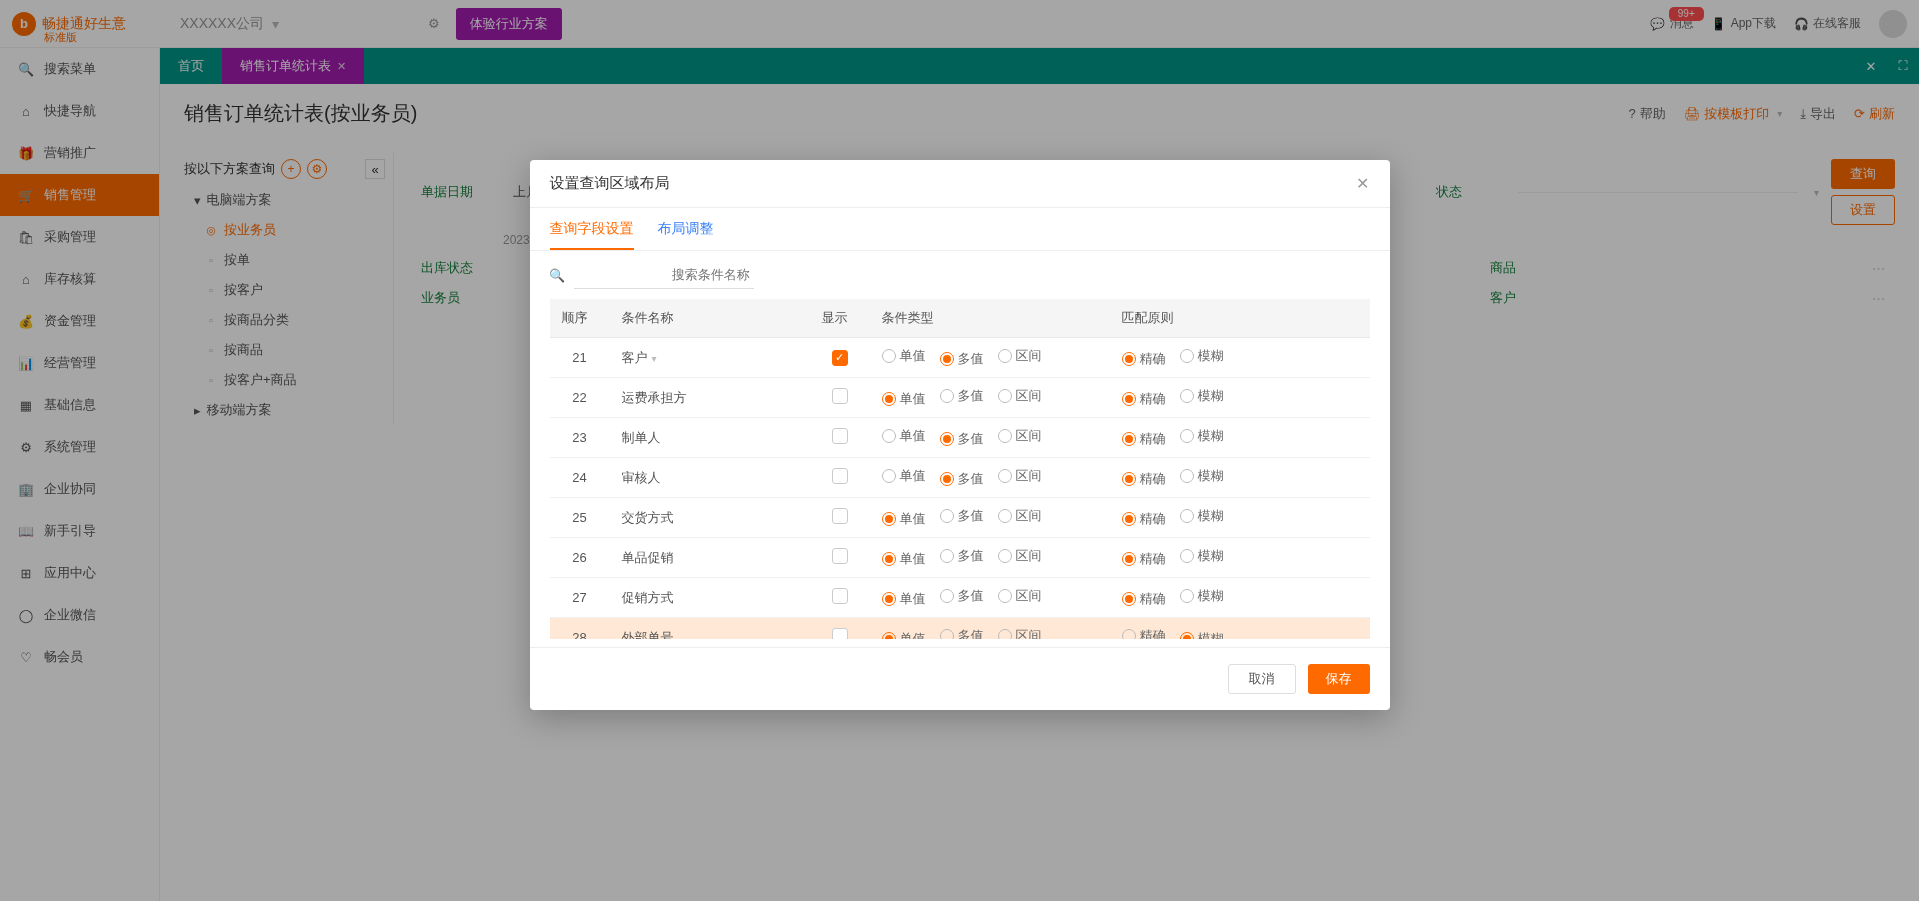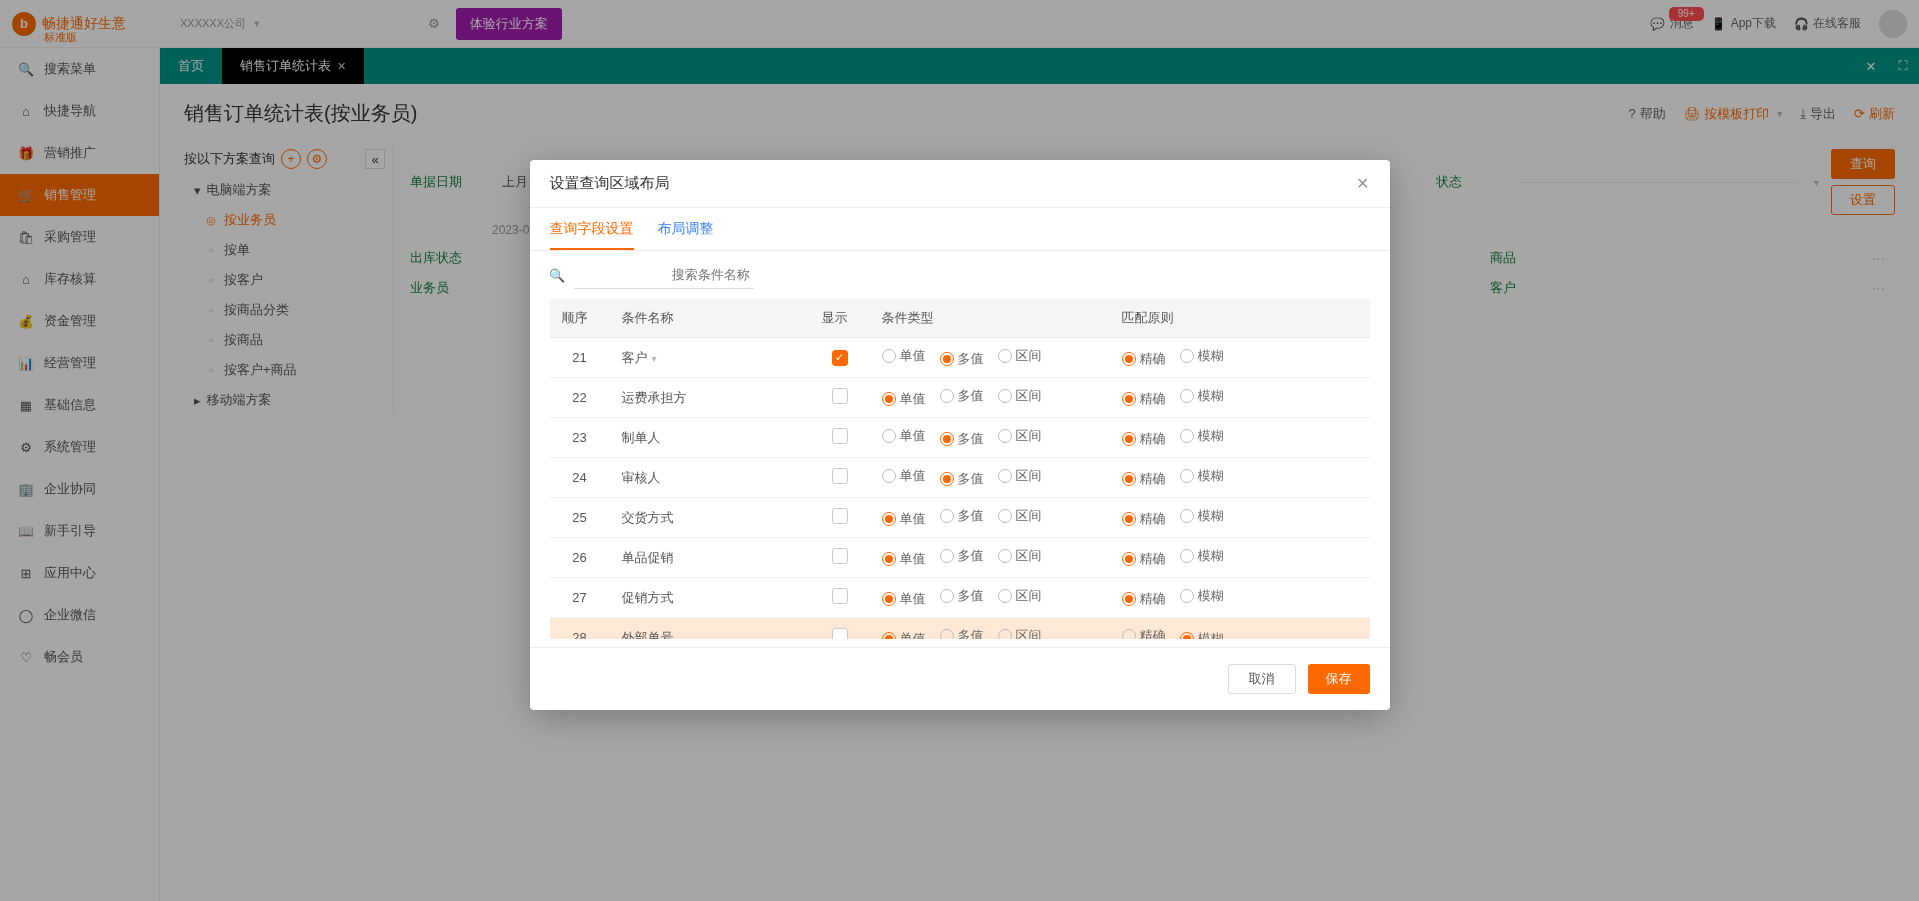--- a/index.html
+++ b/index.html
@@ -4,53 +4,53 @@
 <style>
 * { box-sizing: border-box; margin: 0; padding: 0; }
 body { font-family: "Microsoft YaHei", Arial, sans-serif; font-size: 13px; color: #333; background: #f5f5f5; overflow: hidden; width: 1919px; height: 901px; position: relative; }
 
 
 .topbar { position: absolute; top: 0; left: 0; right: 0; height: 48px; background: #fff; display: flex; align-items: center; padding: 0 12px; border-bottom: 1px solid #eee; }
 .logo { display: flex; align-items: center; gap: 6px; width: 148px; }
 .logo-icon { width: 24px; height: 24px; background: #ff6a00; border-radius: 50%; display: flex; align-items: center; justify-content: center; color: #fff; font-weight: bold; }
 .logo-text { color: #ff6a00; font-size: 14px; font-weight: 500; }
 .logo-sub { color: #ff6a00; font-size: 11px; position: absolute; top: 30px; left: 44px; }
-.company-select { margin-left: 20px; color: #999; font-size: 11px; display: flex; align-items: center; gap: 8px; width: 240px; }
+.company-select { margin-left: 20px; color: #999; font-size: 14px; display: flex; align-items: center; gap: 8px; width: 240px; }
 .company-select .chev { color: #bbb; }
 .gear-btn { margin-left: 8px; color: #999; cursor: pointer; }
 .orange-btn { margin-left: 16px; background: #a21caf; color: #fff; border: none; padding: 7px 14px; border-radius: 3px; font-size: 13px; cursor: pointer; }
 .topbar-right { margin-left: auto; display: flex; align-items: center; gap: 18px; color: #666; font-size: 12px; }
 .topbar-right .item { display: flex; align-items: center; gap: 4px; cursor: pointer; position: relative; }
 .badge { position: absolute; top: -8px; right: -10px; background: #ff4d4f; color: #fff; border-radius: 5px; padding: 0 9px; font-size: 10px; line-height: 14px; }
 .avatar { width: 28px; height: 28px; background: #ddd; border-radius: 50%; }
 
 
 .sidebar { position: absolute; top: 48px; left: 0; width: 160px; bottom: 0; background: #fff; border-right: 1px solid #eee; }
 .sidebar .nav-item { display: flex; align-items: center; gap: 10px; padding: 12px 18px; color: #555; cursor: pointer; font-size: 13px; }
 .sidebar .nav-item.active { background: #ff6a00; color: #fff; }
 .nav-icon { width: 16px; height: 16px; display: inline-flex; align-items: center; justify-content: center; }
 
 
 .tabstrip { position: absolute; top: 48px; left: 160px; right: 0; height: 36px; background: #009688; display: flex; align-items: center; color: #fff; }
 .tab { padding: 0 18px; height: 100%; display: flex; align-items: center; gap: 6px; font-size: 13px; cursor: pointer; }
-.tab.active { background: #000000; }
+.tab.active { background: #a21caf; }
 .tab .close { font-size: 11px; opacity: .8; }
 .tabstrip-ctrl { margin-left: auto; display: flex; }
 .tabstrip-ctrl .ctl { width: 32px; height: 36px; display: flex; align-items: center; justify-content: center; cursor: pointer; }
 
 
 .main { position: absolute; top: 84px; left: 160px; right: 0; bottom: 0; background: #fff; padding: 16px 24px; }
 .page-title-row { display: flex; align-items: center; gap: 48px; }
 .page-title { font-size: 20px; color: #333; }
 .page-actions { margin-left: auto; display: flex; align-items: center; gap: 18px; color: #666; font-size: 13px; }
 .page-actions .act { display: flex; align-items: center; gap: 4px; cursor: pointer; }
 .page-actions .act.orange { color: #ff6a00; }
 
 
-.query-row { display: flex; margin-top: 16px; gap: 16px; }
+.query-row { display: flex; margin-top: 26px; gap: 27px; }
 .query-left { width: 210px; border-right: 1px solid #eee; padding-right: 8px; }
 .query-left-head { display: flex; align-items: center; gap: 6px; padding: 6px 0; font-size: 13px; color: #333; }
 .circle-btn { width: 20px; height: 20px; border: 1px solid #ff6a00; border-radius: 50%; color: #ff6a00; display: flex; align-items: center; justify-content: center; font-size: 12px; cursor: pointer; }
 .collapse-btn { margin-left: auto; width: 20px; height: 20px; border: 1px solid #ddd; display: flex; align-items: center; justify-content: center; cursor: pointer; }
 .tree-node { padding: 6px 0 6px 20px; color: #555; font-size: 13px; cursor: pointer; display: flex; align-items: center; gap: 6px; }
 .tree-node.lvl1 { padding-left: 10px; }
 .tree-node.active { color: #ff6a00; }
 .tree-icon { width: 14px; height: 14px; display: inline-flex; align-items: center; justify-content: center; color: #bbb; font-size: 11px; }
 .tree-node.active .tree-icon { color: #ff6a00; }
 

